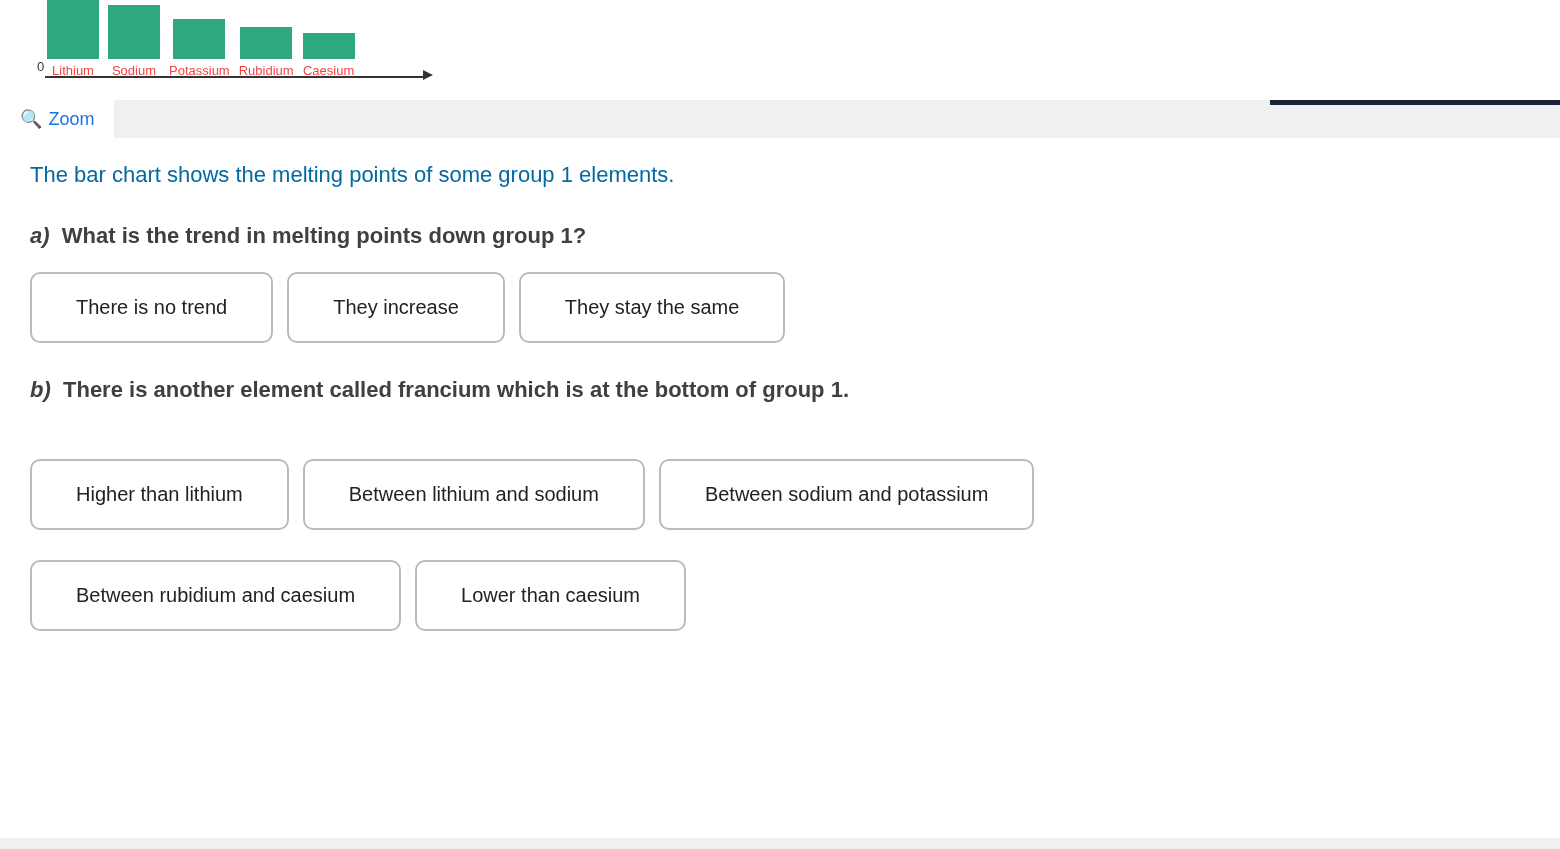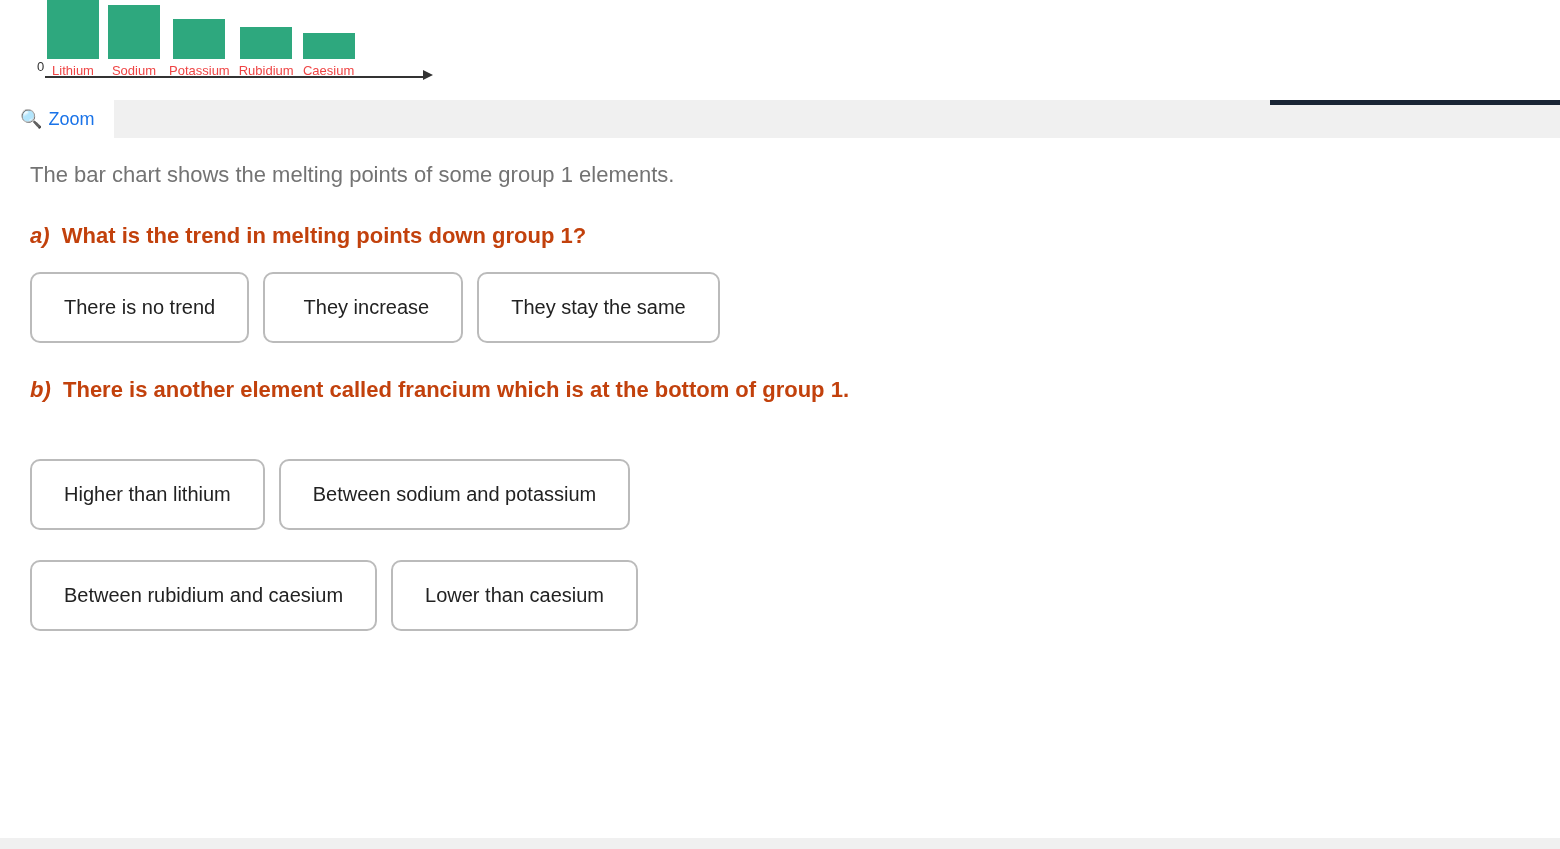--- a/index.html
+++ b/index.html
@@ -91,53 +91,53 @@
     
     .main-content {
       background: #fff;
       padding: 20px 30px 30px 30px;
       min-height: 700px;
     }
 
     .description {
       font-size: 22px;
       margin-bottom: 28px;
-      color: #737373;
+      color: #0369a1;
       line-height: 1.5;
     }
 
     .question {
       font-size: 22px;
       font-weight: bold;
       margin-bottom: 20px;
-      color: #c2410c;
+      color: #404040;
       line-height: 1.5;
     }
 
     .question-label {
       font-style: italic;
     }
 
     .options-row {
       display: flex;
       flex-wrap: wrap;
       gap: 14px;
       margin-bottom: 30px;
     }
 
     .option-btn {
       background: #fff;
       border: 2px solid #bbb;
       border-radius: 10px;
-      padding: 22px 32px;
+      padding: 22px 44px;
       font-size: 20px;
       color: #222;
       cursor: pointer;
       min-width: 200px;
-      text-align: right;
+      text-align: left;
       transition: border-color 0.2s;
     }
 
     
     .video-panel {
       position: absolute;
       top: 0;
       right: 0;
       width: 290px;
       height: 105px;
@@ -242,20 +242,21 @@
   </div>
 
   <div class="q-section">
     <p class="question">
       <span class="question-label">b)</span>
       &nbsp;<span>There is another element called francium which is at the bottom of group 1.</span><br>
       &nbsp;&nbsp;&nbsp;&nbsp;
     </p>
     <div class="options-row">
       <button class="option-btn">Higher than lithium</button>
+      <button class="option-btn">Between lithium and sodium</button>
       <button class="option-btn">Between sodium and potassium</button>
     </div>
     <div class="options-row">
       <button class="option-btn">Between rubidium and caesium</button>
       <button class="option-btn">Lower than caesium</button>
     </div>
   </div>
 
 </div>
 

